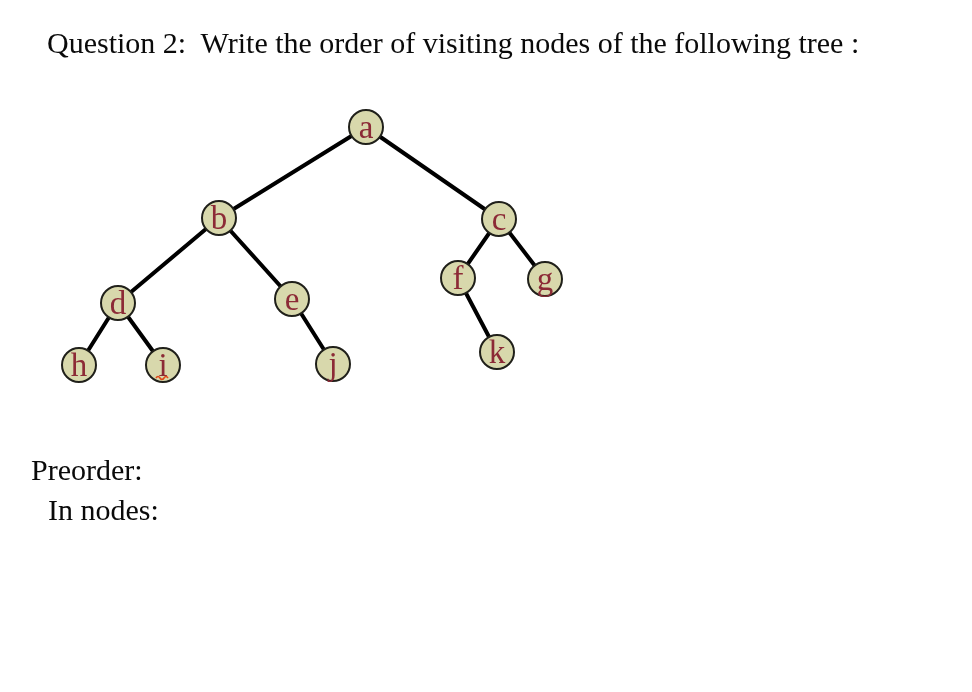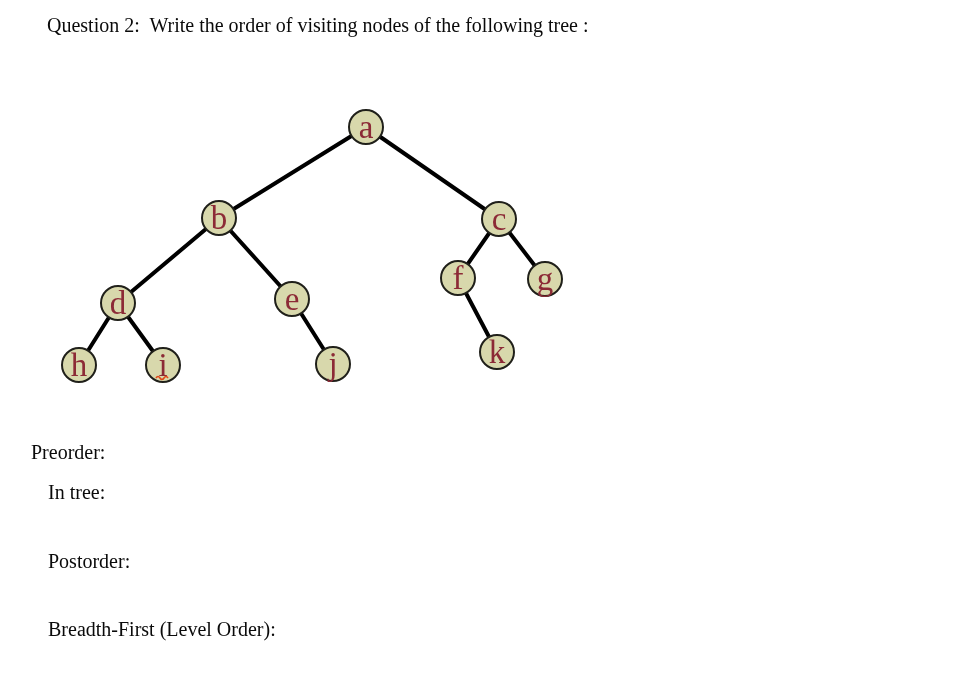--- a/index.html
+++ b/index.html
@@ -11,24 +11,25 @@
     position: relative;
     width: 972px;
     height: 692px;
     background: #ffffff;
     overflow: hidden;
     font-family: "Liberation Serif", serif;
     color: #0a0a0a;
   }
   .text-line {
     position: absolute;
-    font-size: 20px;
+    font-size: 30px;
     line-height: 1.15;
     white-space: pre;
     color: #0a0a0a;
+    margin-top: 12px;
   }
   .title-line   { left: 47px; top: 14px;  }
   .preorder-line  { left: 31px; top: 441px; }
   .inorder-line   { left: 48px; top: 481px; }
   .postorder-line { left: 48px; top: 550px; }
   .breadth-line   { left: 48px; top: 618px; }
   .tree-svg {
     position: absolute;
     left: 0;
     top: 0;
@@ -99,19 +100,17 @@
         <text x="333" y="375" fill="#8c2a36">j</text>
       </g>
       <g>
         <circle cx="497" cy="352" r="17" fill="#d8d8ac" stroke="#20201a" stroke-width="2"></circle>
         <text x="497" y="363" fill="#8c2a36">k</text>
       </g>
     </svg>
 
   <div class="text-line preorder-line">Preorder:</div>
 
-  <div class="text-line inorder-line">In tree:</div>
+  <div class="text-line inorder-line">In nodes:</div>
 
-  <div class="text-line postorder-line">Postorder:</div>
 
-  <div class="text-line breadth-line">Breadth-First (Level Order):</div>
 
 </div>
 
 </body></html>

